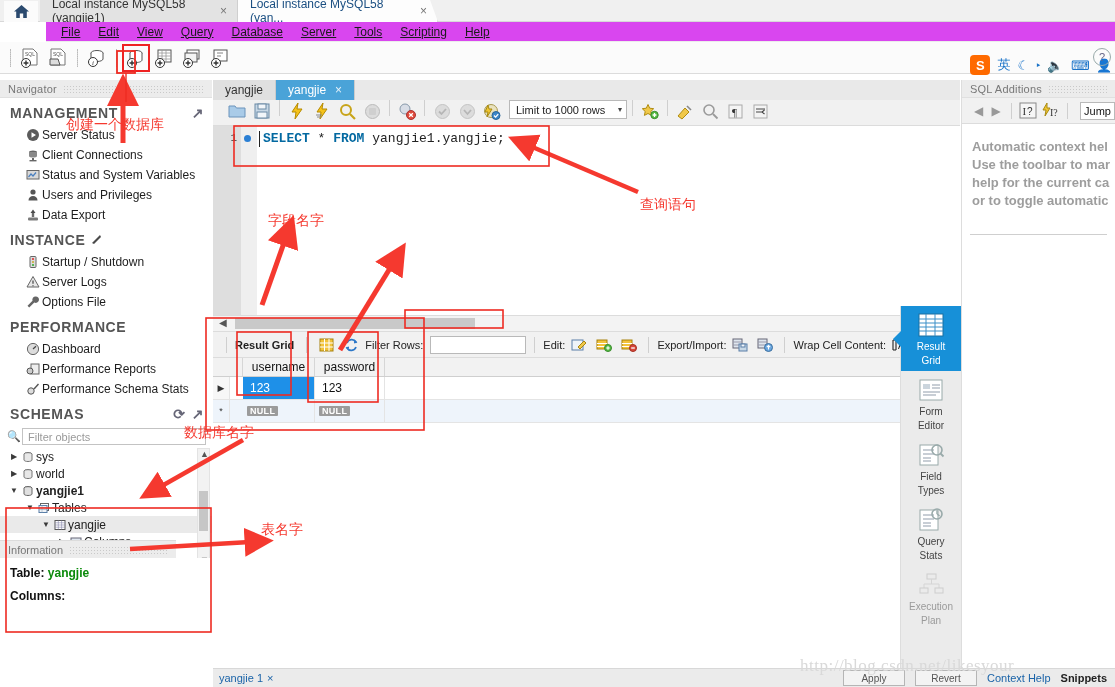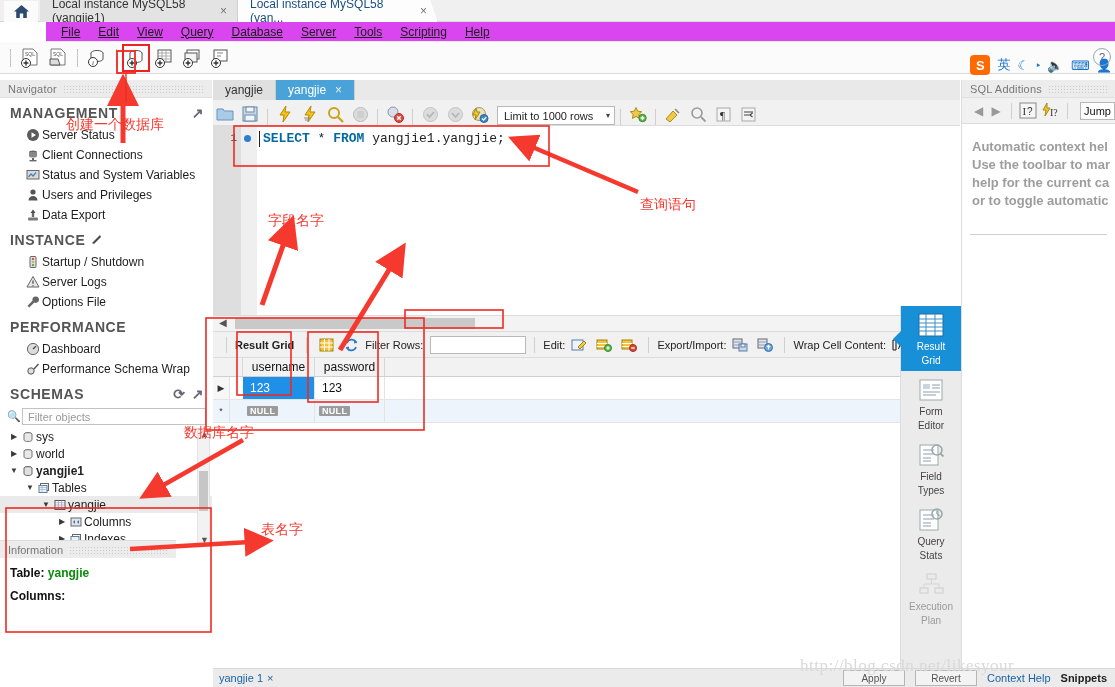--- a/index.html
+++ b/index.html
@@ -144,21 +144,21 @@
   .sqltabs { height: 20px; background: #e9e9e9; display: flex; align-items: flex-end; }
   .sqltab {
     height: 20px; display: flex; align-items: center; padding: 0 12px;
     font-size: 12px; color: #333; background: #e0e0e0; border-right: 1px solid #ccc;
   }
   .sqltab.active { background: #4aa3d8; color: #fff; }
   .sqltab .x { margin-left: 9px; font-size: 12px; opacity: .85; }
 
   .sqltoolbar {
     height: 26px; background: #f1f1f1; border-bottom: 1px solid #dcdcdc;
-    display: flex; align-items: flex-end; padding-left: 0; gap: 1px;
+    display: flex; align-items: flex-start; padding-left: 12px; gap: 1px;
   }
   .st-ico { width: 24px; height: 22px; display: flex; align-items: center; justify-content: center; }
   .st-sep { width: 1px; height: 16px; background: #cfcfcf; margin: 0 4px; }
   .limit-sel {
     height: 19px; min-width: 118px; border: 1px solid #b9b9b9; background: #fff;
     display: flex; align-items: center; padding: 0 4px 0 6px; font-size: 11px; color: #222;
     margin-left: 4px;
   }
   .limit-sel .cv { margin-left: auto; font-size: 8px; color: #444; }
 
@@ -453,25 +453,34 @@
           <svg width="14" height="14" viewBox="0 0 14 14">
             <circle cx="7" cy="7" r="5.6" fill="#dcdcdc" stroke="#666"></circle>
             <path d="M7 7 L10 4.3" stroke="#444" stroke-width="1.2"></path>
           </svg>
         </span>
       <span>Dashboard</span>
     </div>
     <div class="nav-item">
       <span class="ni">
           <svg width="14" height="14" viewBox="0 0 14 14">
+            <rect x="5" y="2" width="8" height="10" fill="#eee" stroke="#666"></rect>
+            <circle cx="4" cy="9" r="3" fill="#ccc" stroke="#555"></circle>
+          </svg>
+        </span>
+      <span>Performance Reports</span>
+    </div>
+    <div class="nav-item">
+      <span class="ni">
+          <svg width="14" height="14" viewBox="0 0 14 14">
             <circle cx="5" cy="9" r="3.2" fill="#ddd" stroke="#555"></circle>
             <path d="M8 7 L12.5 2" stroke="#555" stroke-width="1.4"></path>
           </svg>
         </span>
-      <span>Performance Schema Wrap</span>
+      <span>Performance Schema Stats</span>
     </div>
 
     <div class="nav-section">
       <span>SCHEMAS</span>
       <span class="sec-tools">
         <span>⟳</span>
         <span>↗</span>
       </span>
     </div>
     <div class="filter-row">

